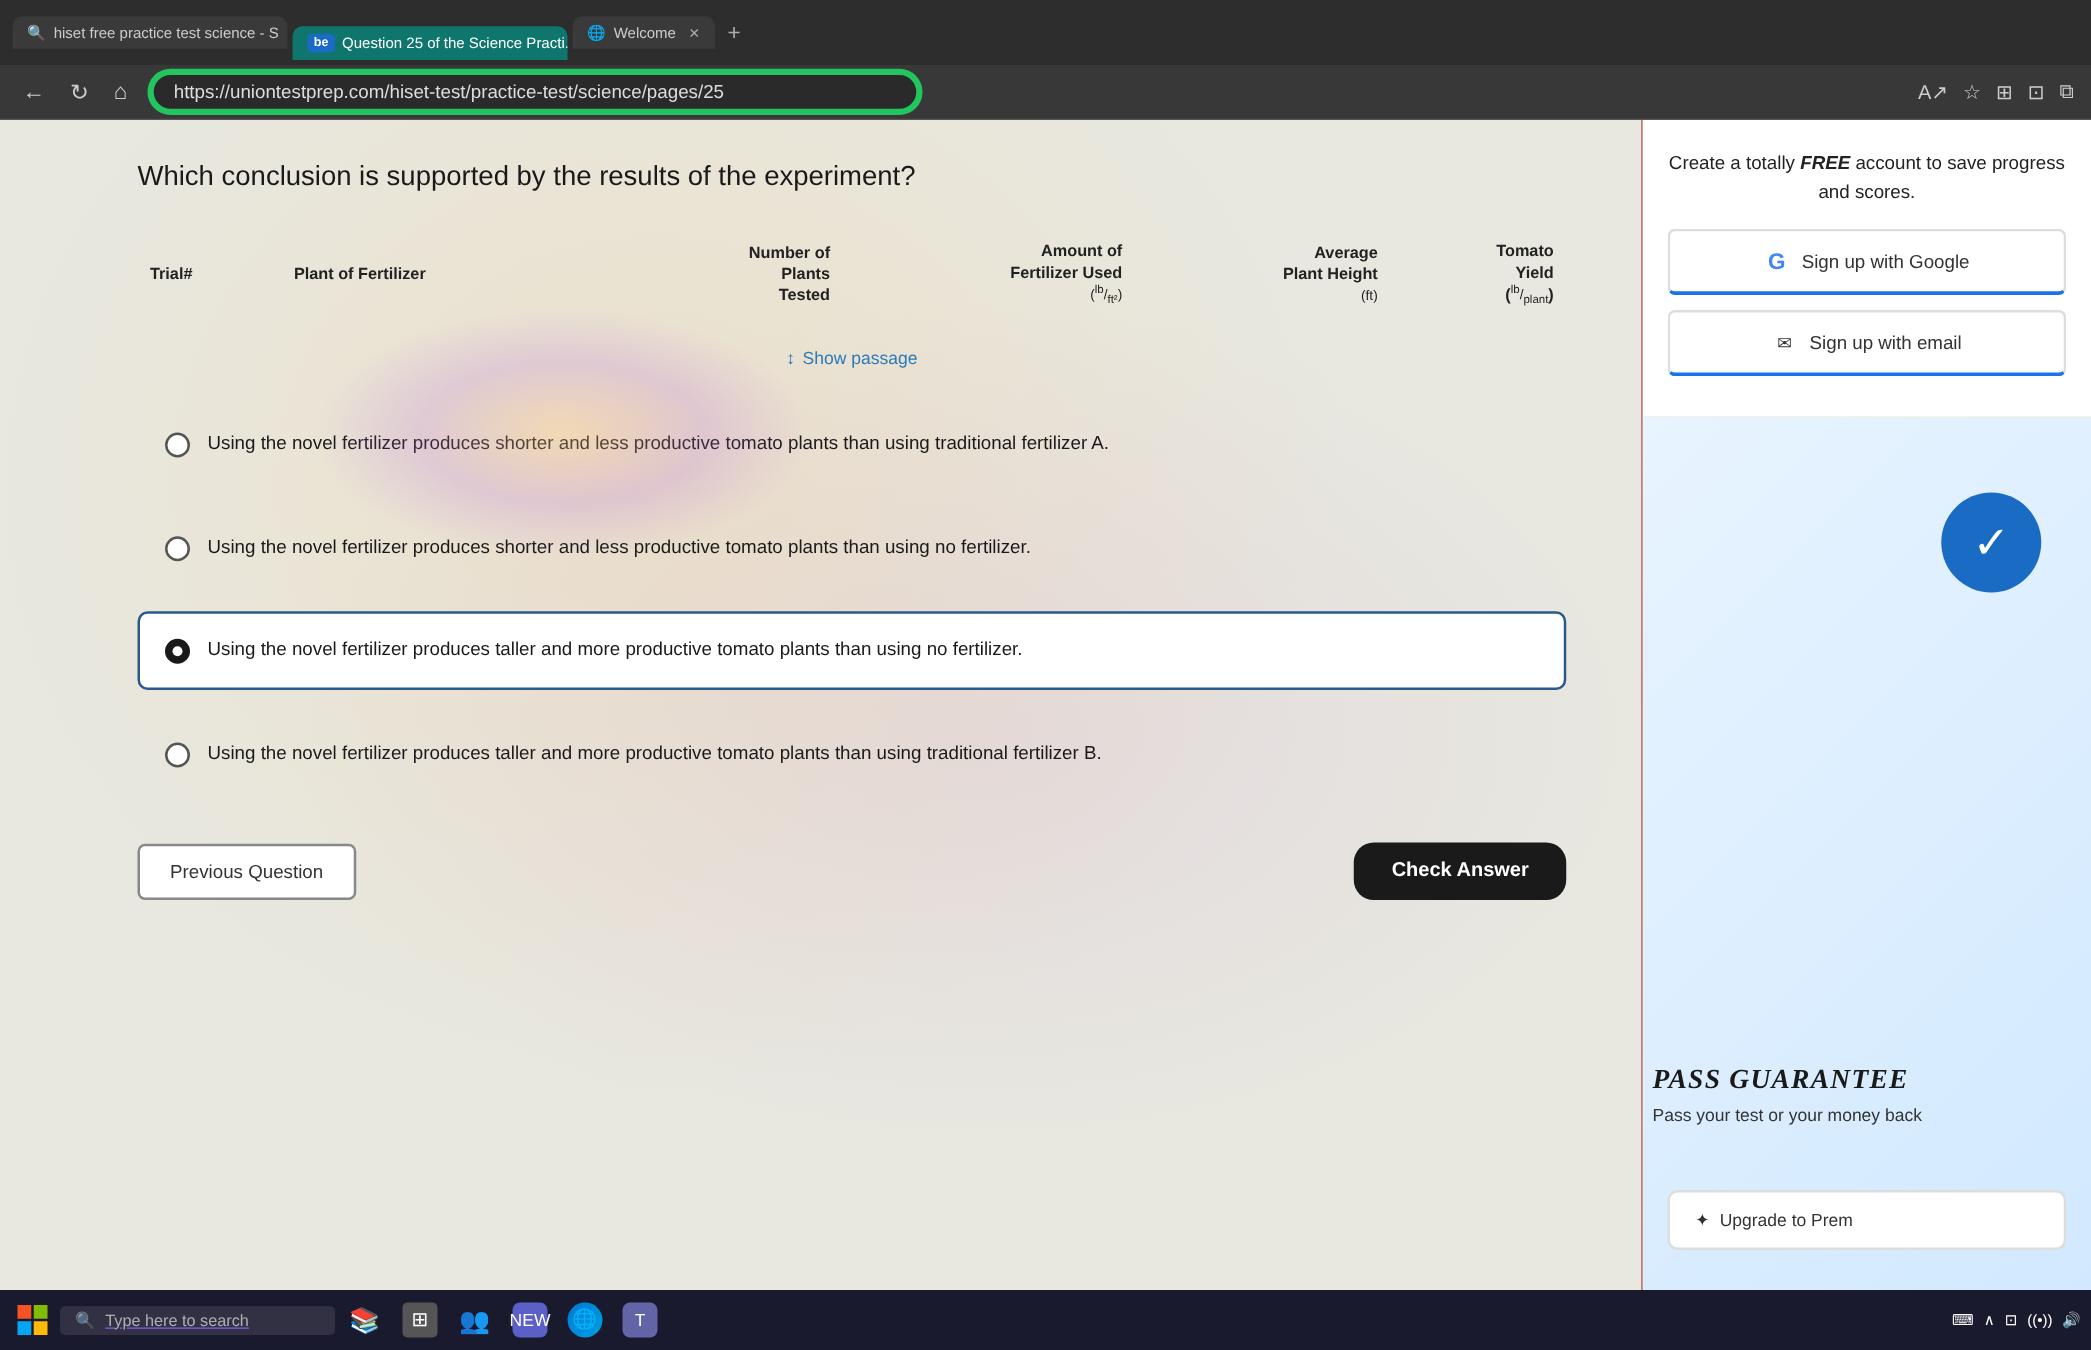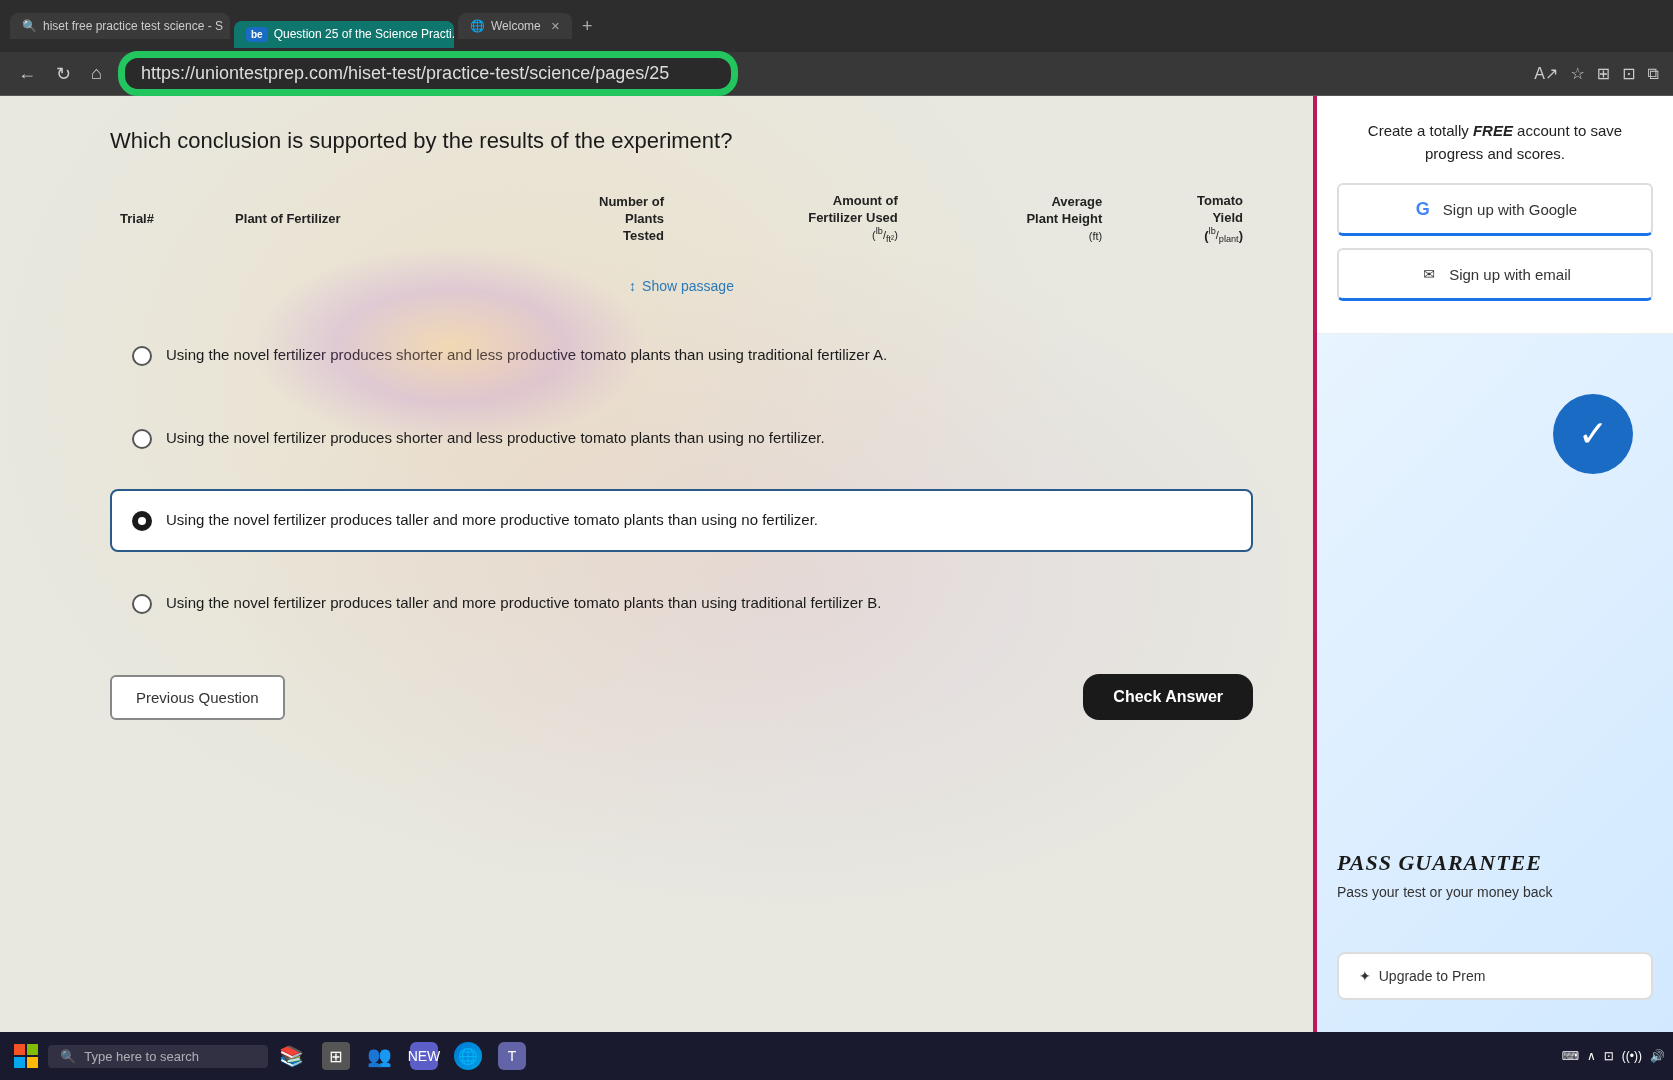--- a/index.html
+++ b/index.html
@@ -77,25 +77,25 @@
 
     .nav-btn {
       color: #ccc;
       font-size: 18px;
       cursor: pointer;
       padding: 4px;
     }
 
     .address-bar {
       background: #2a2a2a;
-      border: 7px solid #22c55e;
+      border: 5px solid #22c55e;
       border-radius: 20px;
       padding: 5px 16px;
       color: #ddd;
-      font-size: 18px;
+      font-size: 15px;
       flex: 1;
       max-width: 620px;
     }
 
     .toolbar-icons {
       display: flex;
       align-items: center;
       gap: 12px;
       margin-left: auto;
       color: #ccc;
@@ -253,21 +253,21 @@
       font-weight: 600;
       cursor: pointer;
     }
 
     
     .right-sidebar {
       width: 360px;
       background: #bef264;
       display: flex;
       flex-direction: column;
-      border-left: 4px solid #be185d;
+      border-left: 1px solid #be185d;
       overflow: hidden;
     }
 
     .sidebar-top {
       background: white;
       padding: 24px 20px 20px;
       border-bottom: 1px solid #eee;
     }
 
     .create-account-text {
@@ -354,21 +354,21 @@
     .shield-inner {
       font-size: 36px;
       color: white;
     }
 
     .pass-guarantee {
       position: absolute;
       bottom: 180px;
       right: 0;
       left: 0;
-      padding: 0 20px;
+      padding: 0 8px;
     }
 
     .pass-guarantee-title {
       font-size: 22px;
       font-weight: 900;
       font-style: italic;
       color: #1a1a1a;
       font-family: Georgia, serif;
       text-transform: uppercase;
       letter-spacing: 1px;
@@ -450,20 +450,21 @@
       width: 220px;
     }
 
     .search-bar input {
       background: transparent;
       border: none;
       color: #8b5cf6;
       font-size: 13px;
       outline: none;
       width: 160px;
+      text-decoration: underline;
     }
 
     .search-bar input::placeholder {
       color: rgba(255,255,255,0.6);
     }
 
     .taskbar-apps {
       display: flex;
       align-items: center;
       gap: 4px;

